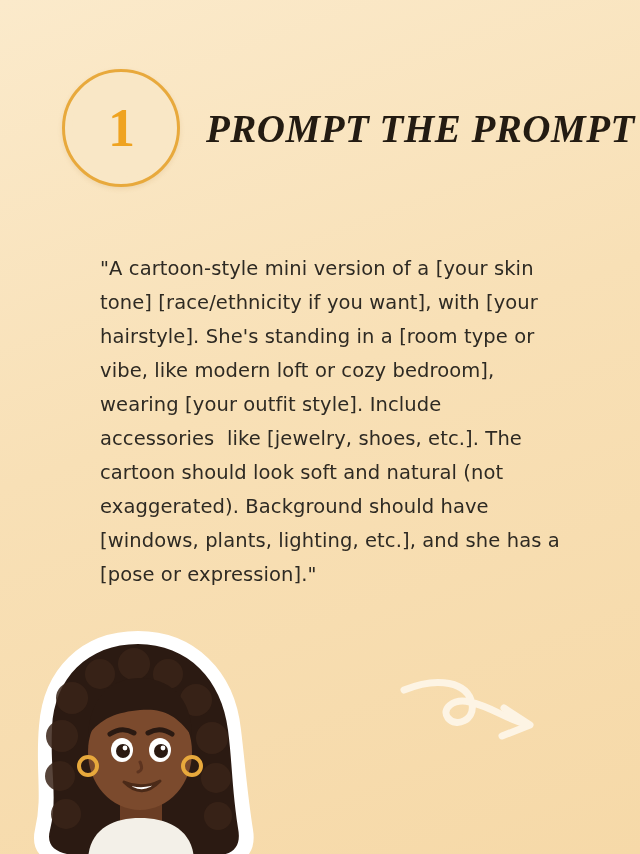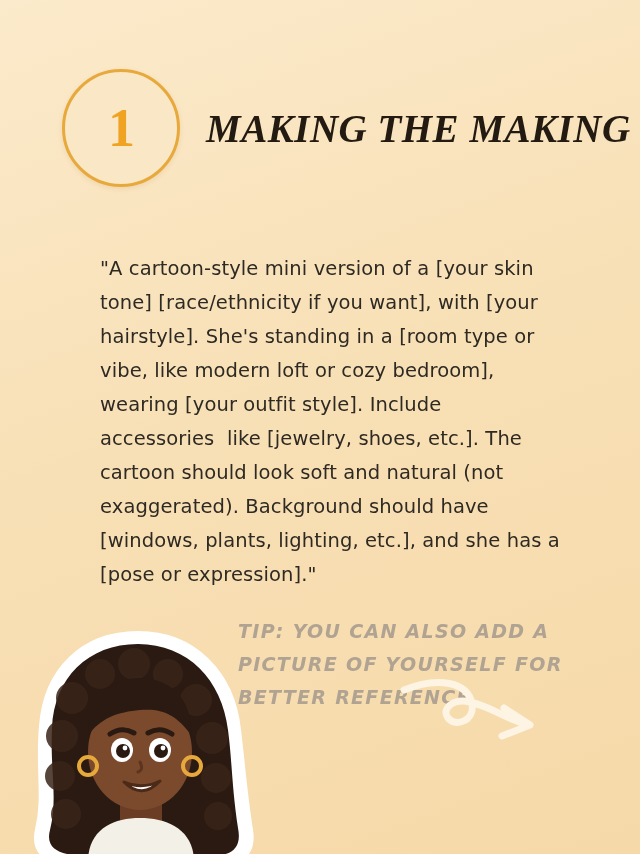--- a/index.html
+++ b/index.html
@@ -116,30 +116,27 @@
 </style>
 </head>
 <body>
 
 <div class="page">
 
   <div class="header">
     <div class="step-badge">
       <span class="step-number">1</span>
     </div>
-    <div class="header-title">MAKING THE MAKING</div>
+    <div class="header-title">PROMPT THE PROMPT</div>
   </div>
 
   <div class="prompt-block">
     <p class="prompt-text">"A cartoon-style mini version of a [your skin tone] [race/ethnicity if you want], with [your hairstyle]. She's standing in a [room type or vibe, like modern loft or cozy bedroom], wearing [your outfit style]. Include accessories  like [jewelry, shoes, etc.]. The cartoon should look soft and natural (not exaggerated). Background should have [windows, plants, lighting, etc.], and she has a [pose or expression]."</p>
   </div>
 
-  <div class="tip-block">
-    <p class="tip-text">Tip: you can also add a picture of yourself for better reference</p>
-  </div>
 
   <svg class="tip-arrow" viewBox="0 0 150 80">
     <path d="M6 18 C 40 4, 70 10, 74 32 C 77 48, 58 56, 50 46 C 43 37, 55 26, 72 30 C 94 35, 108 47, 128 52" fill="none" stroke="#fdf4e4" stroke-width="7" stroke-linecap="round"></path>
     <path d="M106 36 L132 53 L104 64" fill="none" stroke="#fdf4e4" stroke-width="7" stroke-linecap="round" stroke-linejoin="round"></path>
   </svg>
 
   <div class="avatar">
     <svg width="230" height="232" viewBox="0 0 230 232">
 
       <g>

